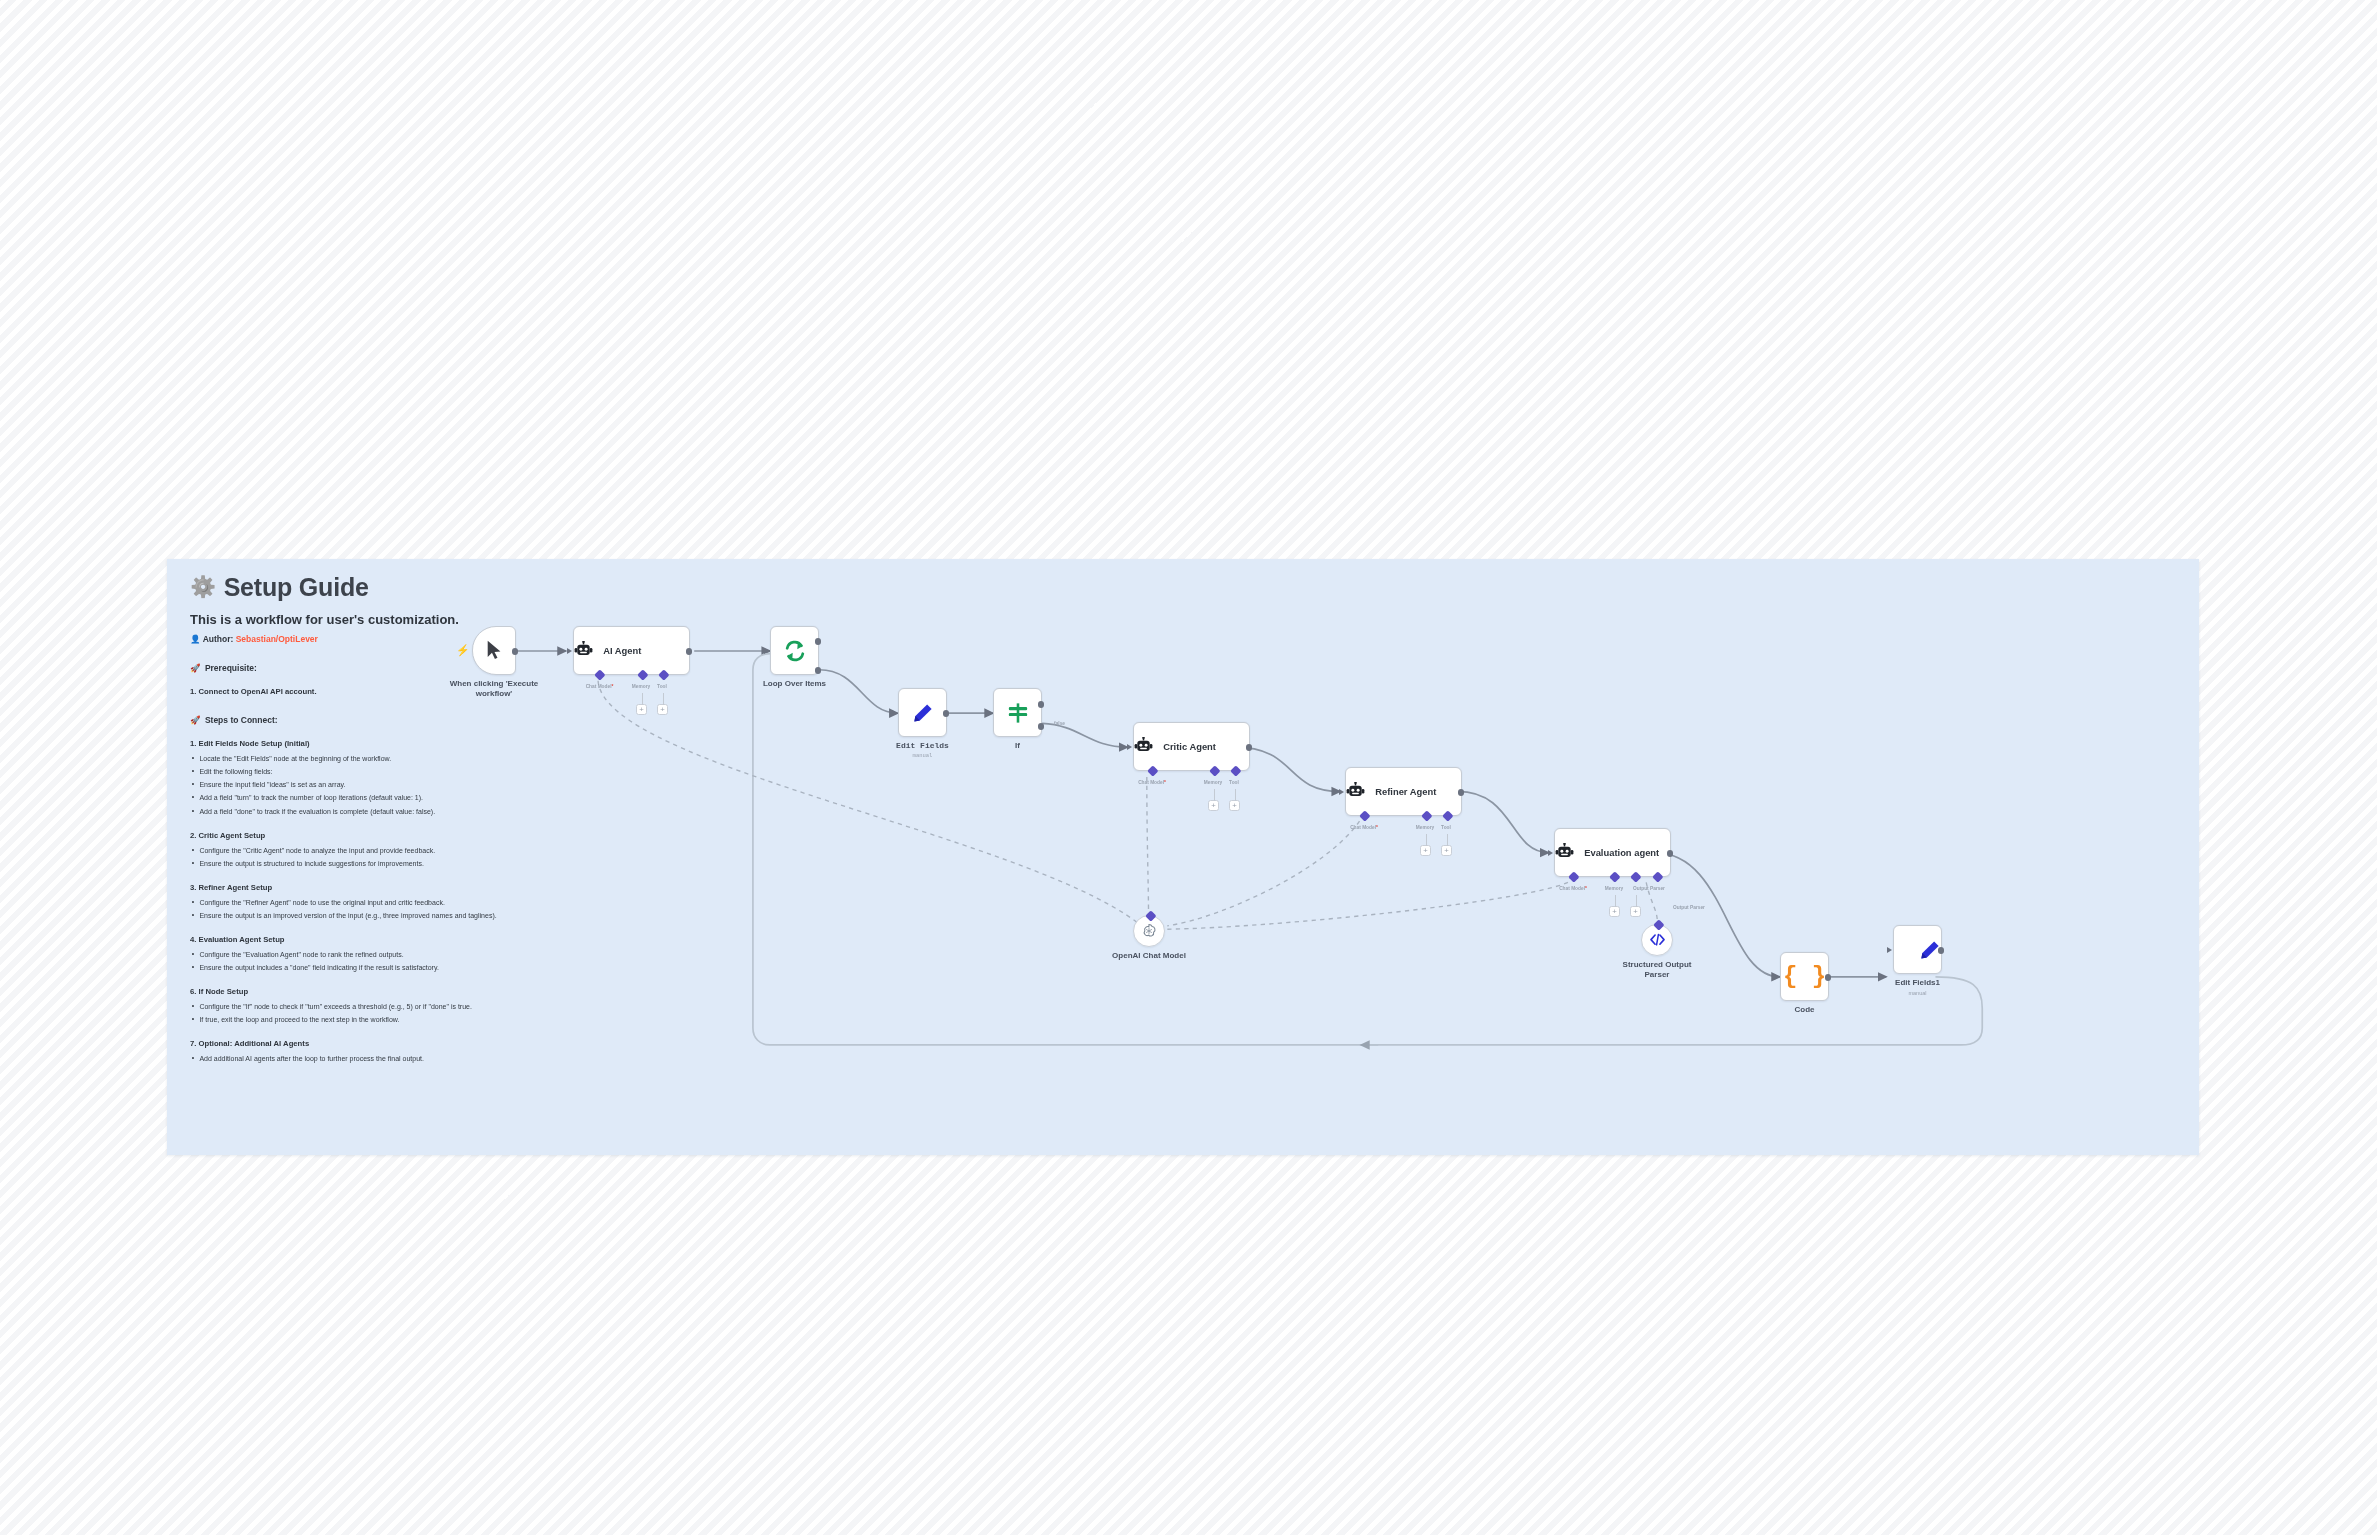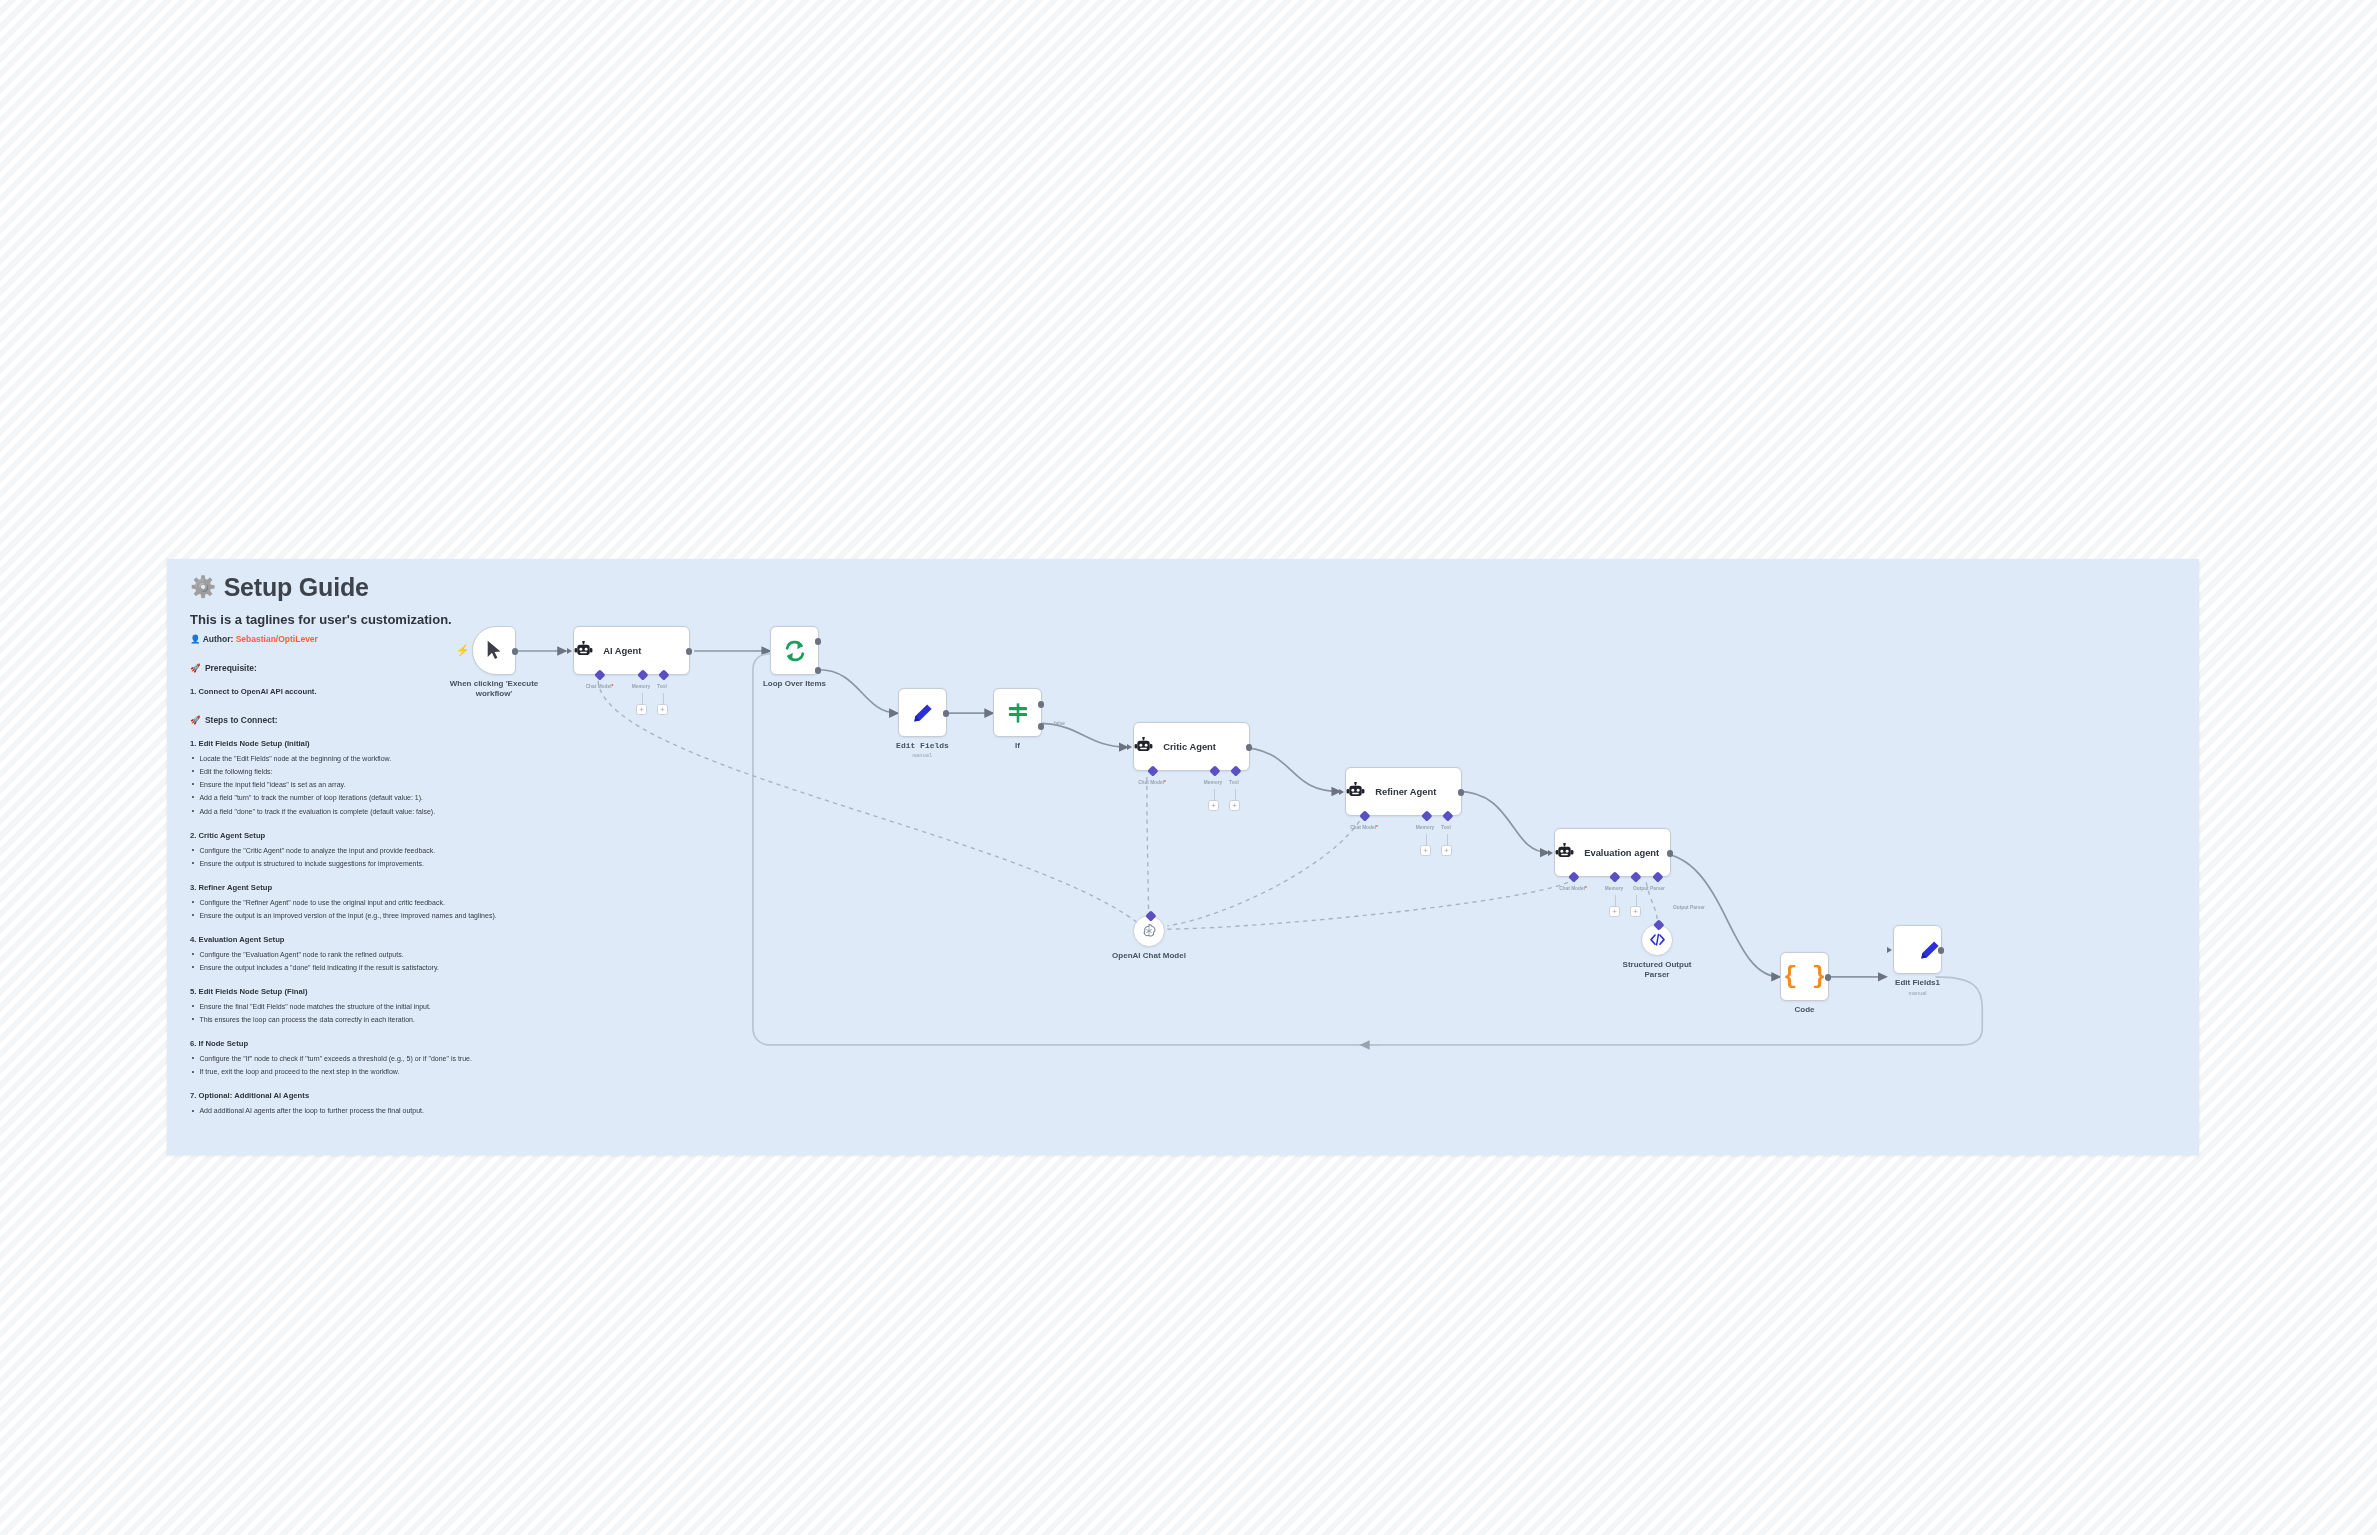--- a/index.html
+++ b/index.html
@@ -111,21 +111,21 @@
 <body>
 
 <div id="sticky">
   <div class="note-body">
 
     <div class="note-title">
       <span class="gear-glyph">⚙️</span>
       <span>Setup Guide</span>
     </div>
 
-    <div class="note-sub">This is a taglines for user's customization.</div>
+    <div class="note-sub">This is a workflow for user's customization.</div>
 
     <div class="note-author">
       <span>👤</span>
       <span>Author:</span>
       <span class="name">Sebastian/OptiLever</span>
     </div>
 
     <div class="sec-head">
       <span class="emo">🚀</span>
       <span>Prerequisite:</span>
@@ -153,25 +153,20 @@
         </div>
         <div class="step-group">
           <div class="step-title">3. Refiner Agent Setup</div>
           <div class="bullet">Configure the "Refiner Agent" node to use the original input and critic feedback.</div>
           <div class="bullet">Ensure the output is an improved version of the input (e.g., three improved names and taglines).</div>
         </div>
         <div class="step-group">
           <div class="step-title">4. Evaluation Agent Setup</div>
           <div class="bullet">Configure the "Evaluation Agent" node to rank the refined outputs.</div>
           <div class="bullet">Ensure the output includes a "done" field indicating if the result is satisfactory.</div>
-        </div>
-        <div class="step-group">
-          <div class="step-title">5. Edit Fields Node Setup (Final)</div>
-          <div class="bullet">Ensure the final "Edit Fields" node matches the structure of the initial input.</div>
-          <div class="bullet">This ensures the loop can process the data correctly in each iteration.</div>
         </div>
         <div class="step-group">
           <div class="step-title">6. If Node Setup</div>
           <div class="bullet">Configure the "If" node to check if "turn" exceeds a threshold (e.g., 5) or if "done" is true.</div>
           <div class="bullet">If true, exit the loop and proceed to the next step in the workflow.</div>
         </div>
         <div class="step-group">
           <div class="step-title">7. Optional: Additional AI Agents</div>
           <div class="bullet">Add additional AI agents after the loop to further process the final output.</div>
         </div>

